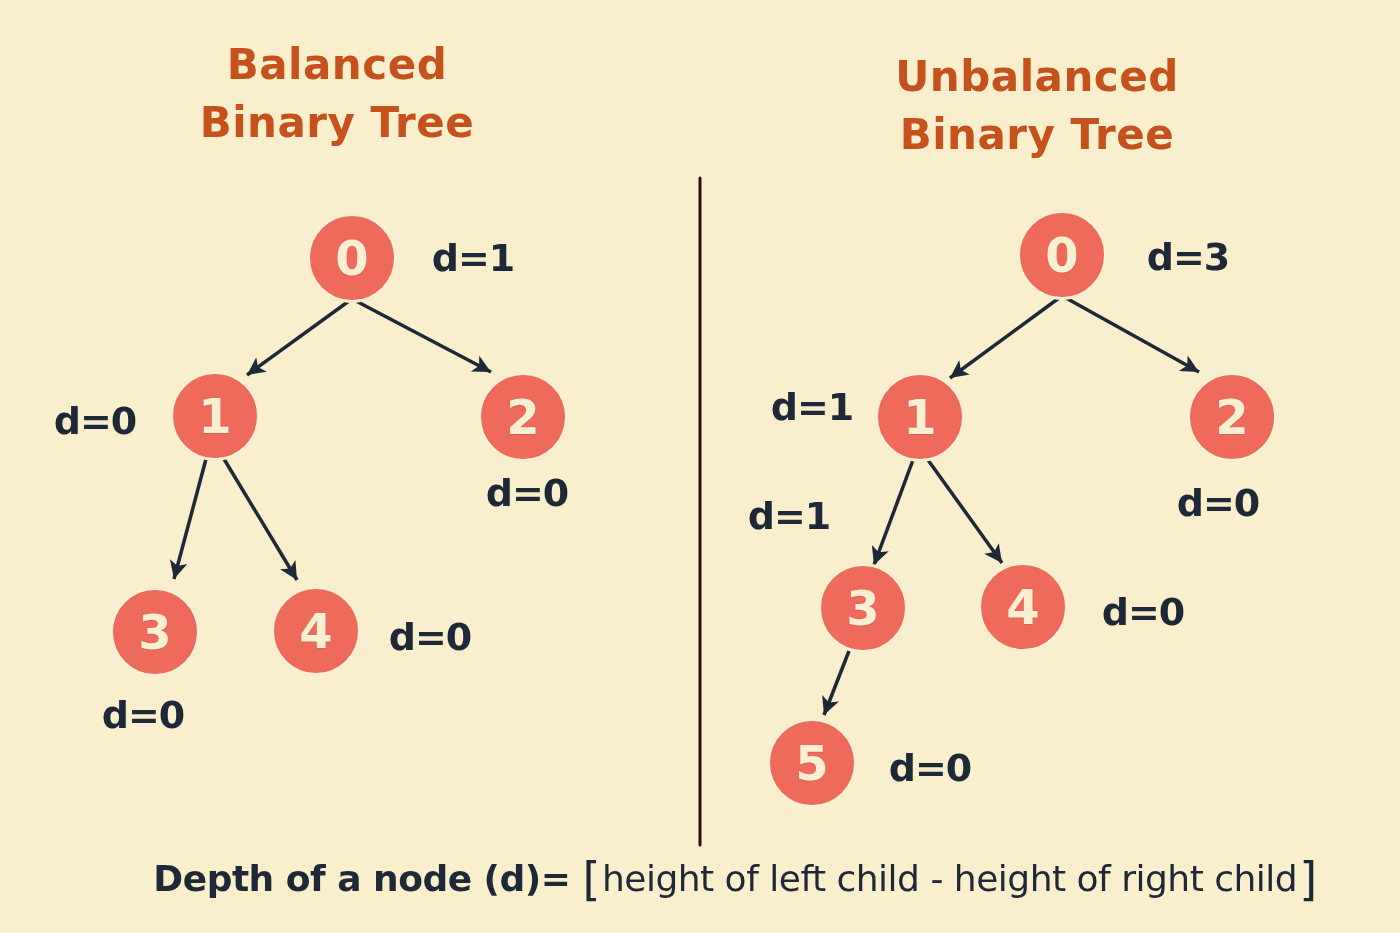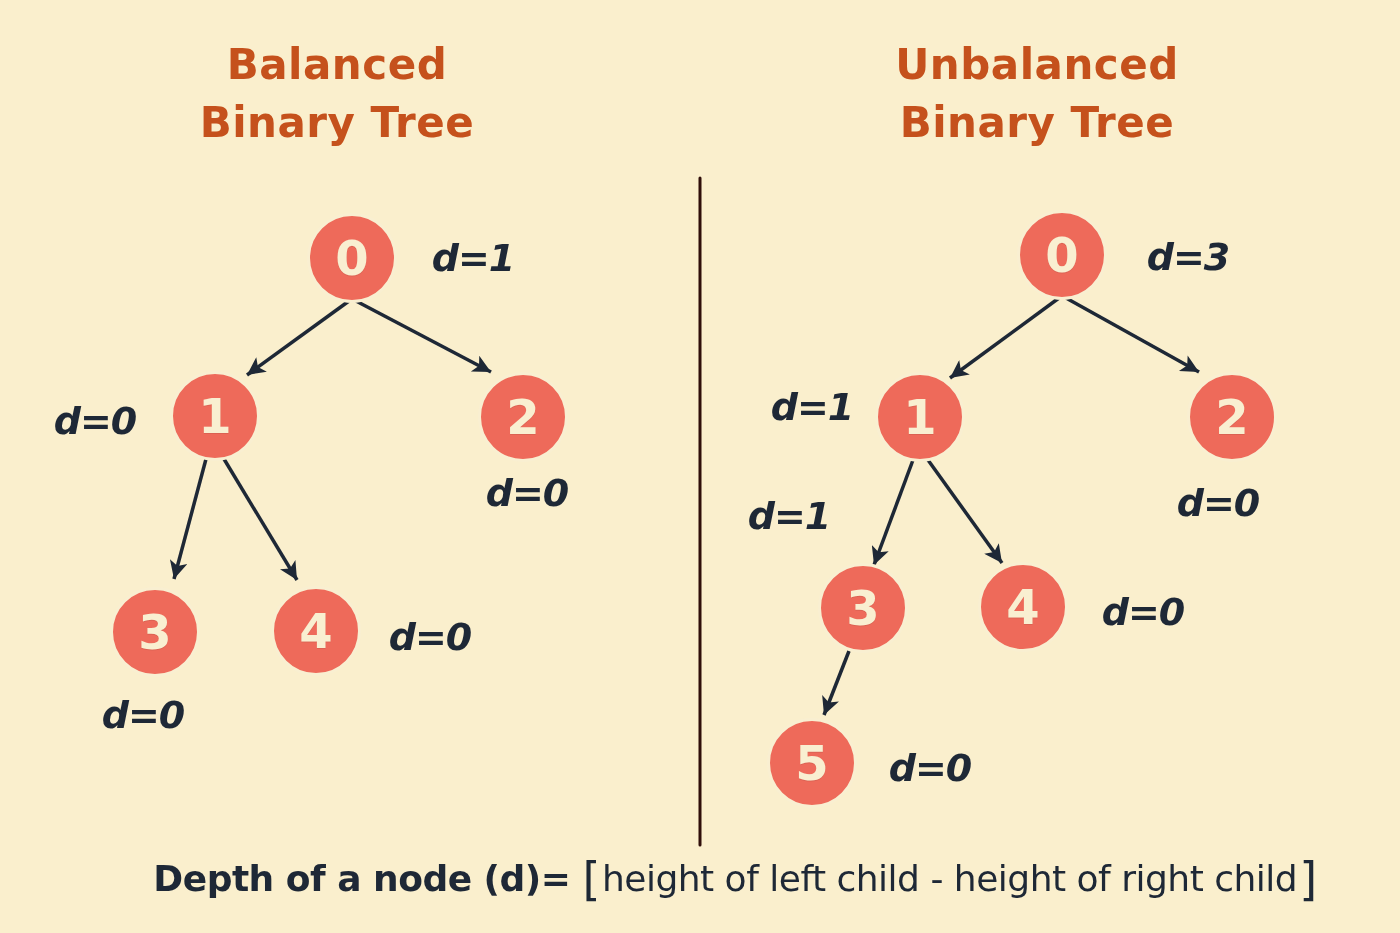--- a/index.html
+++ b/index.html
@@ -14,39 +14,38 @@
   .edge{stroke:var(--arrow,#1E2836);stroke-width:3.5;}
   .arrowhead{fill:var(--arrow,#1E2836);}
   .divider{stroke:var(--divider,#2F0E0A);stroke-width:3;stroke-linecap:round;}
   .tree-title{
     position:absolute;width:520px;text-align:center;
     color:var(--title-text,#C5511C);
     font-weight:700;font-size:42px;line-height:58px;
     letter-spacing:0.5px;
   }
   .tree-title.left{left:77px;top:36px;}
-  .tree-title.right{left:777px;top:36px;}
+  .tree-title.right{left:777px;top:48px;}
   .node{
     position:absolute;width:90px;height:90px;border-radius:50%;
     background:var(--node-fill,#EE6A5A);
     border:3px solid var(--node-border,#F9EFD1);
     box-sizing:border-box;
     display:flex;align-items:center;justify-content:center;
   }
   .node-value{
     color:var(--node-text,#F9EFD1);
     font-size:48px;font-weight:700;line-height:1;
     text-shadow:0 1px 0 rgba(0,0,0,0.08);
   }
   .dlabel{
     position:absolute;transform:translate(-50%,-50%);
     color:var(--label-text,#1E2836);
     font-size:38px;font-weight:700;white-space:nowrap;
     letter-spacing:-1px;
-    font-style:italic;
   }
   .formula{
     position:absolute;left:0;top:852px;width:1400px;
     text-align:center;color:var(--label-text,#1E2836);
     font-size:36px;white-space:nowrap;letter-spacing:-0.5px;margin-left:36px;
   }
   .f-bold{font-weight:700;}
   .f-body{font-weight:400;}
   .f-bracket{font-weight:400;font-size:46px;vertical-align:-4px;padding:0 2px;}
   .f-gap{display:inline-block;width:10px;}

